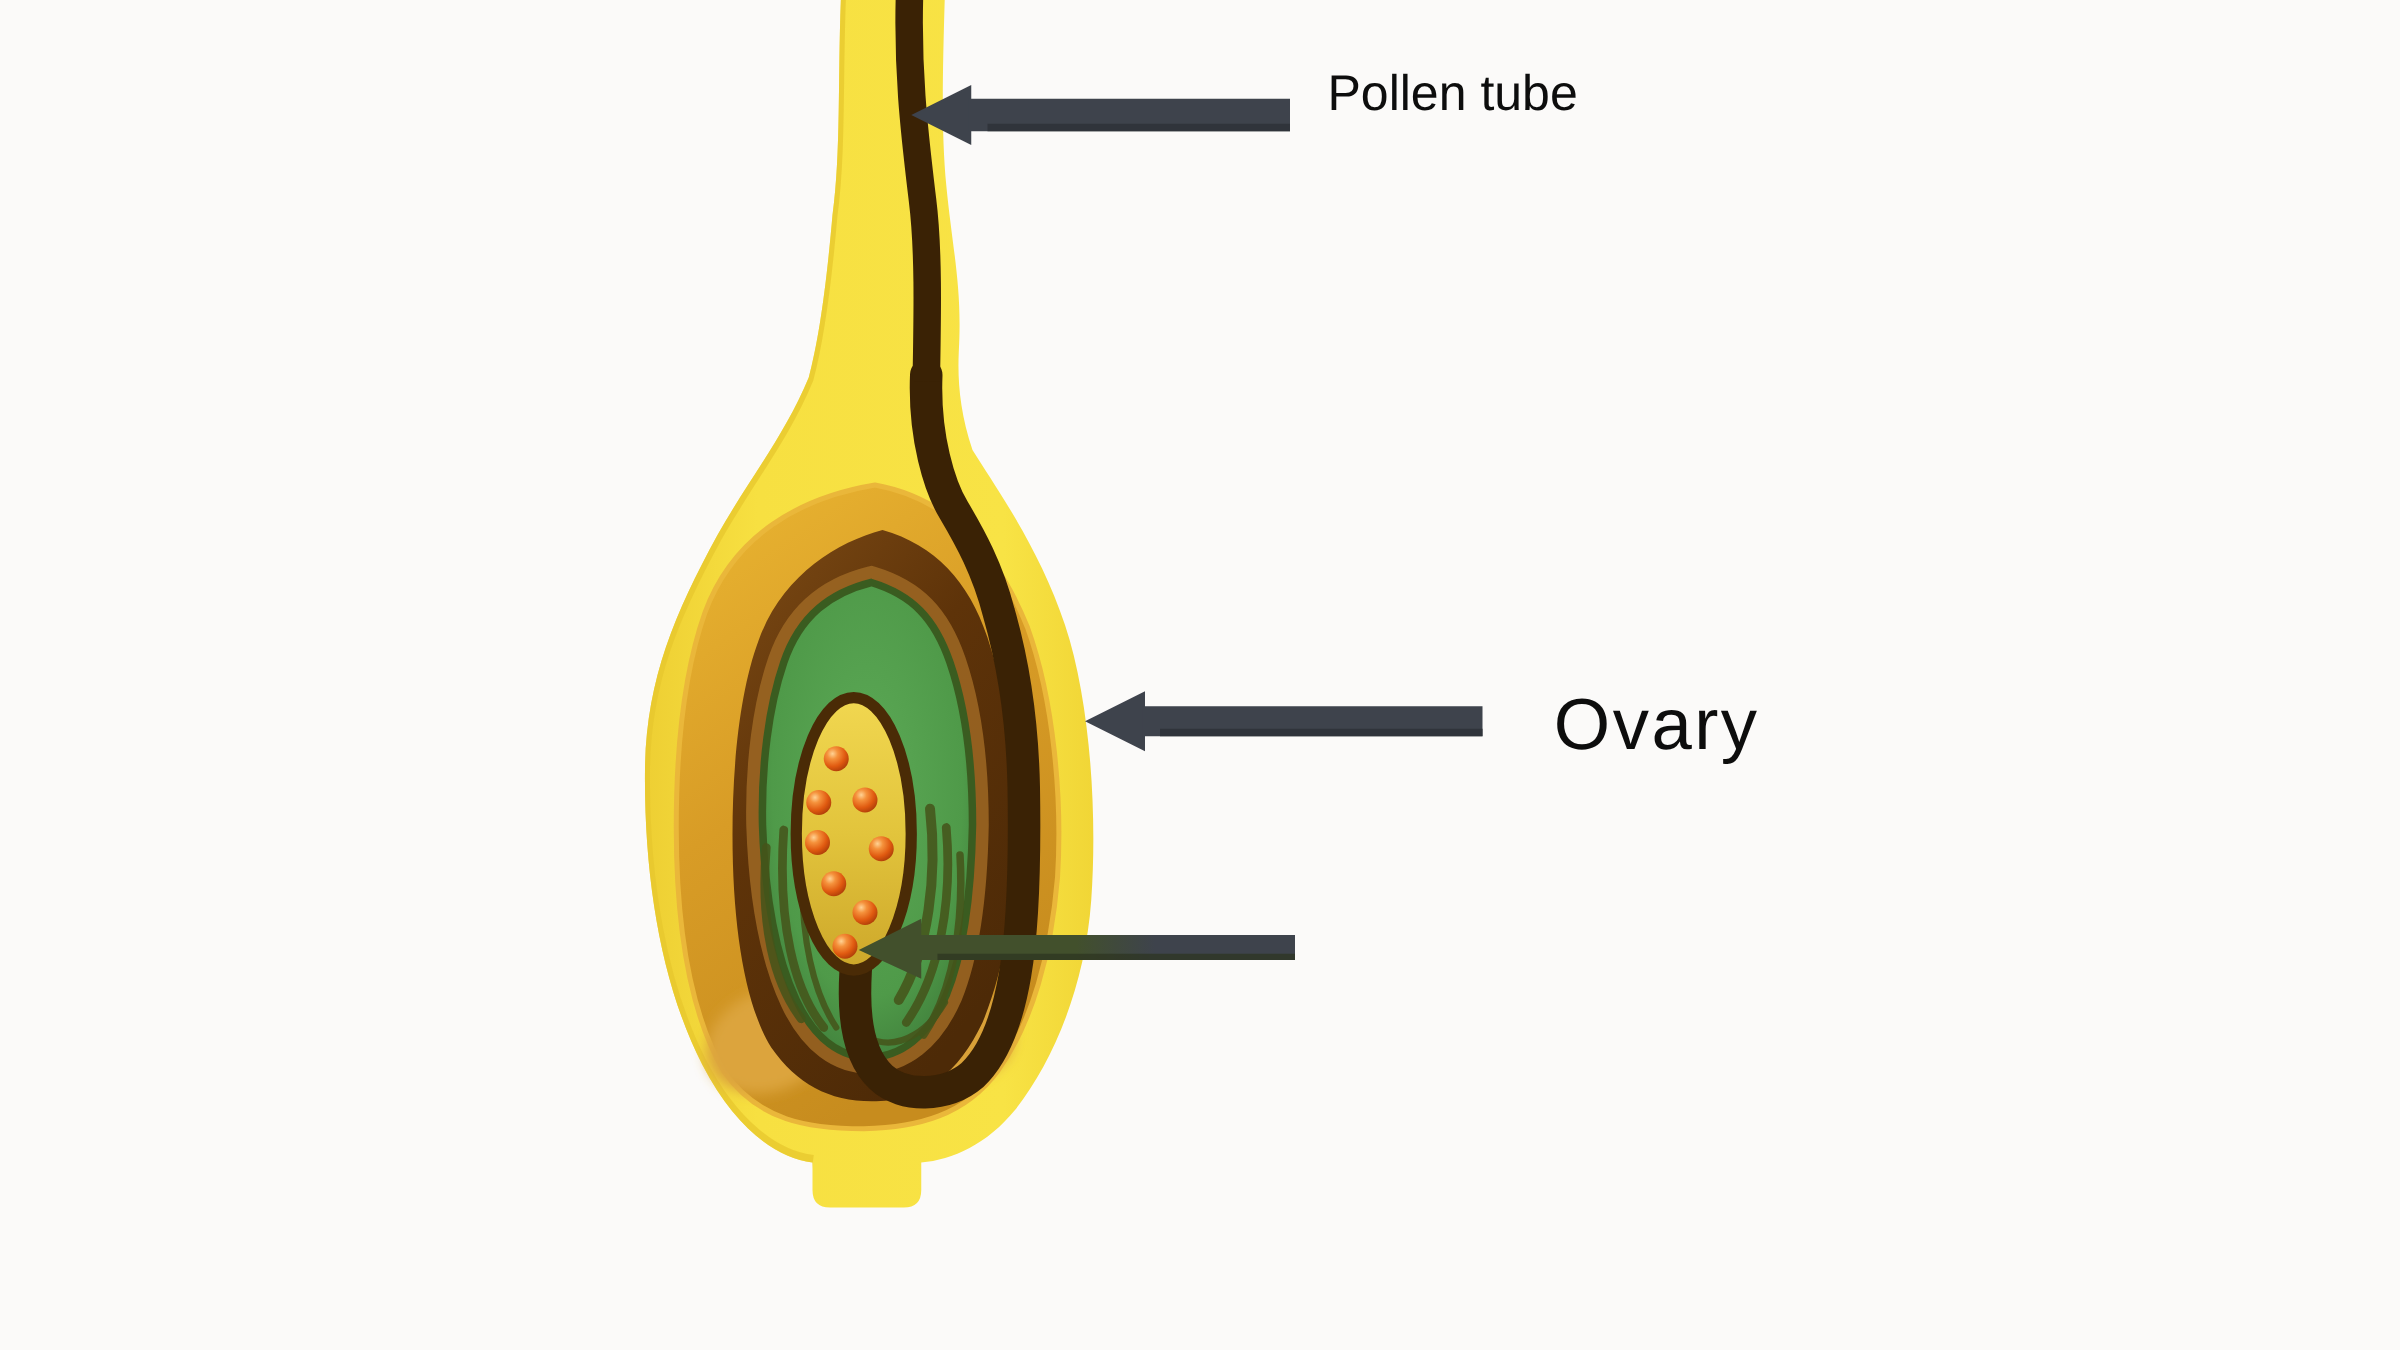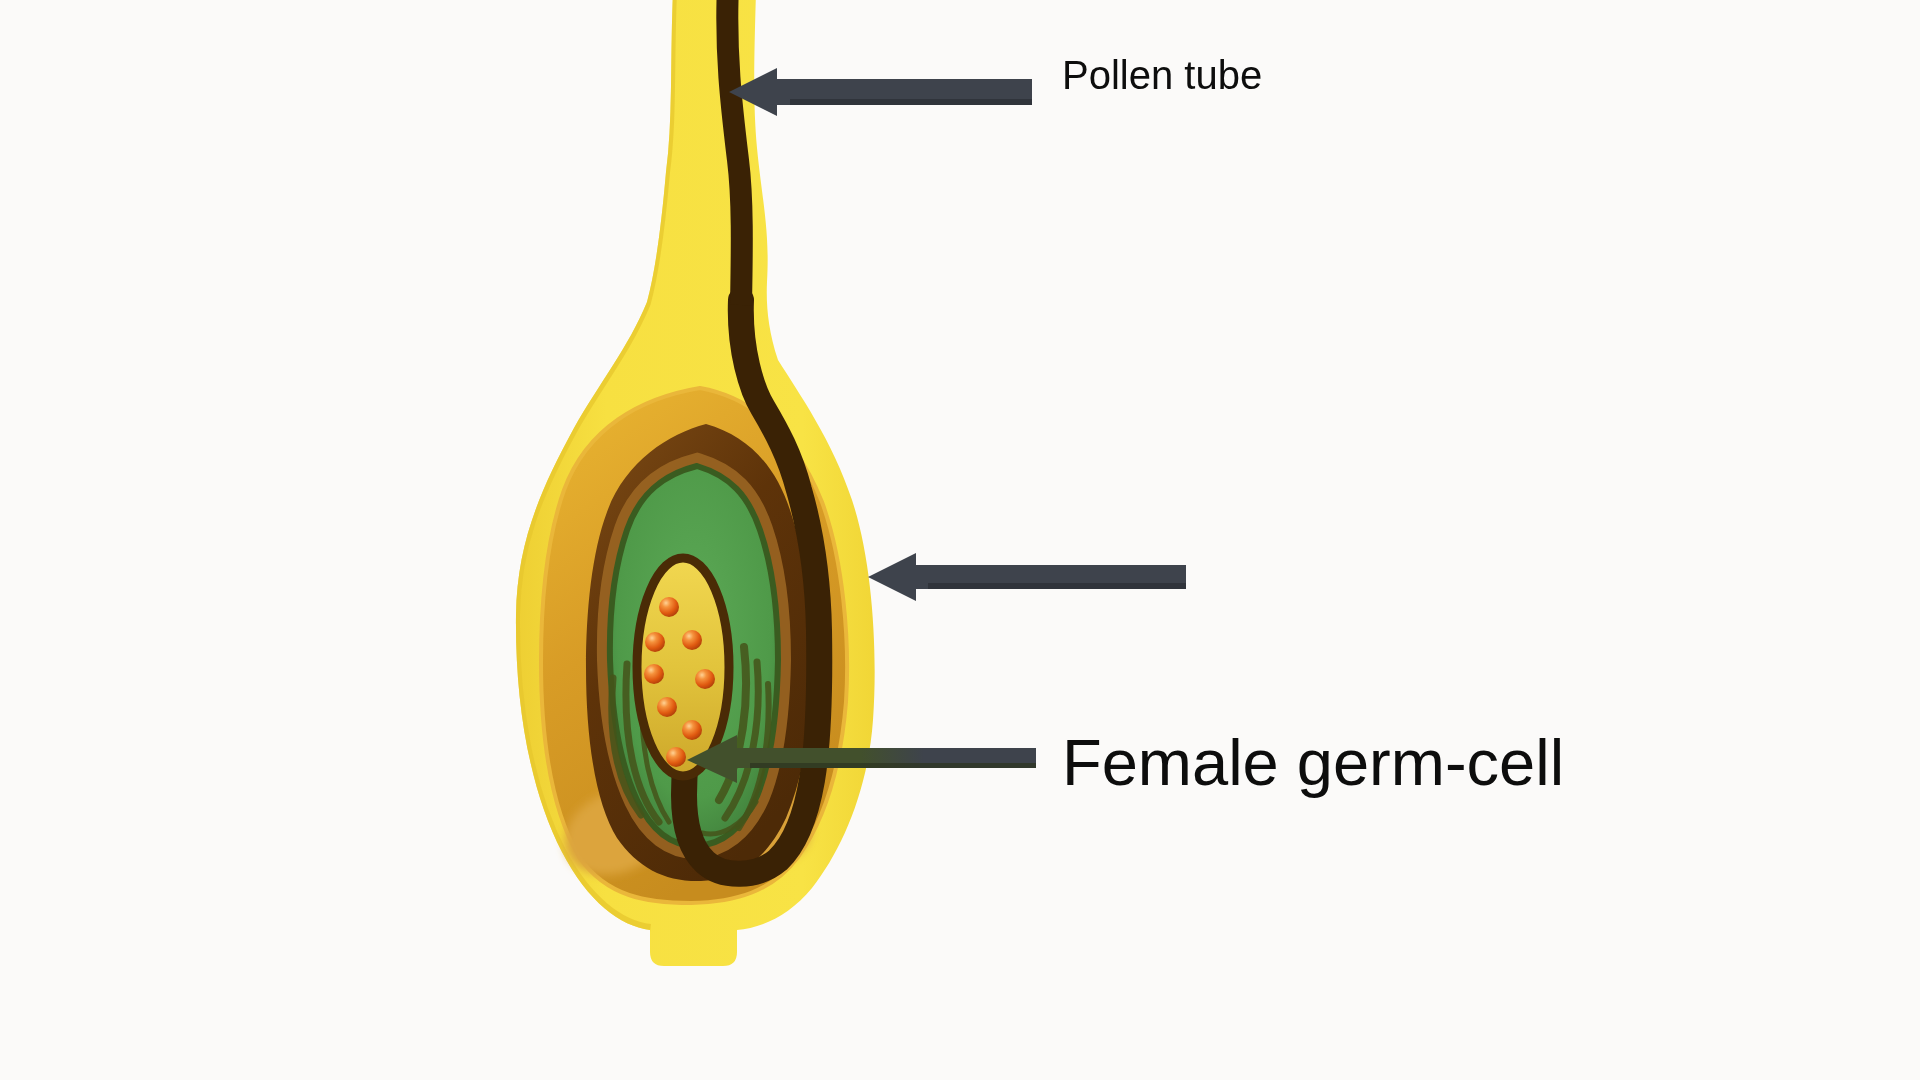--- a/index.html
+++ b/index.html
@@ -166,14 +166,14 @@
       </g>
       <g fill="url(#germArrowGrad)">
         <polygon points="687,760 737,735 737,783"></polygon>
         <rect x="735" y="748" width="301" height="20"></rect>
         <rect x="750" y="763" width="286" height="5" fill="#2c3320" opacity="0.7"></rect>
       </g>
     </g>
   </svg>
 
   <div class="lbl lbl-pollen">Pollen tube</div>
-  <div class="lbl lbl-germ">Female germ-cell</div>
+  <div class="lbl lbl-ovary">Ovary</div>
 </div>
 
 </body></html>

